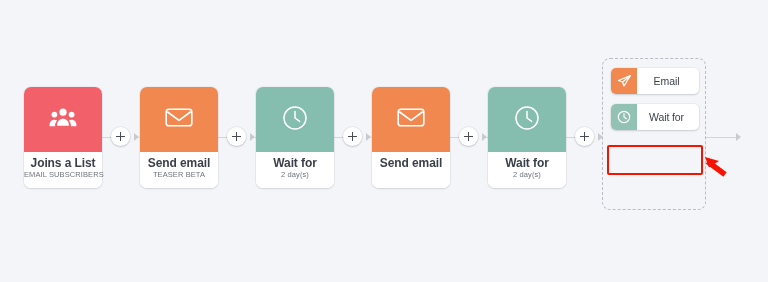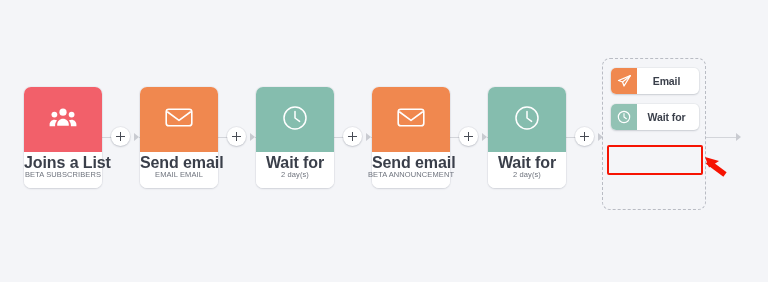--- a/index.html
+++ b/index.html
@@ -57,21 +57,21 @@
   }
   .node-body {
     height: 36px;
     border-radius: 0 0 7px 7px;
     background: #fff;
     text-align: center;
     padding-top: 5px;
     box-sizing: border-box;
   }
   .node-title {
-    font-size: 16px;
+    font-size: 12px;
     font-weight: bold;
     color: #3a3f4a;
     line-height: 12px;
     letter-spacing: -0.1px;
     white-space: nowrap;
   }
   .node-sub {
     font-size: 7.5px;
     color: #6e737d;
     line-height: 11px;
@@ -141,21 +141,21 @@
     height: 26px;
     flex: 0 0 26px;
     display: flex;
     align-items: center;
     justify-content: center;
   }
   .mi-label {
     flex: 1;
     text-align: center;
     font-size: 10.5px;
-    font-weight: bold;
+    font-weight: normal;
     color: #3a3f4a;
     letter-spacing: -0.1px;
     padding-right: 3px;
   }
   .i-orange { background: #f0884f; }
   .i-green  { background: #92c2b4; }
   .i-blue   { background: #3fb3e0; }
   .i-yellow { background: #fbc95c; }
 
   
@@ -214,36 +214,36 @@
           <path d="M8.2 18.6c0-3.2 2.6-5.8 5.8-5.8s5.8 2.6 5.8 5.8v1.2H8.2z"></path>
           <circle cx="5.4" cy="8.6" r="2.9"></circle>
           <path d="M0.6 18.6c0-2.6 2.1-4.8 4.8-4.8 1.0 0 1.9 0.3 2.7 0.8-1.2 1.3-2 3.1-2 5.0v0.6H0.6z"></path>
           <circle cx="22.6" cy="8.6" r="2.9"></circle>
           <path d="M27.4 18.6c0-2.6-2.1-4.8-4.8-4.8-1.0 0-1.9 0.3-2.7 0.8 1.2 1.3 2 3.1 2 5.0v0.6h5.5z"></path>
         </svg>
       </span>
     </div>
     <div class="node-body">
       <div class="node-title">Joins a List</div>
-      <div class="node-sub">BETA SUBSCRIBERS</div>
+      <div class="node-sub">EMAIL SUBSCRIBERS</div>
     </div>
   </div>
 
   <div class="node" style="left:140px;">
     <div class="node-head c-orange">
       <span>
         <svg width="28" height="21" viewBox="0 0 28 21" fill="none" stroke="#ffffff" stroke-width="1.6">
           <rect x="1.2" y="2.2" width="25.6" height="16.6" rx="2.6"></rect>
           <path d="M2.6 5.0l11.4 8.4L25.4 5.0" stroke-linecap="round" stroke-linejoin="round"></path>
         </svg>
       </span>
     </div>
     <div class="node-body">
       <div class="node-title">Send email</div>
-      <div class="node-sub">EMAIL EMAIL</div>
+      <div class="node-sub">TEASER BETA</div>
     </div>
   </div>
 
   <div class="node" style="left:256px;">
     <div class="node-head c-green">
       <span>
         <svg width="26" height="26" viewBox="0 0 26 26" fill="none" stroke="#ffffff" stroke-width="1.5">
           <circle cx="13" cy="13" r="11"></circle>
           <path d="M13 6.4V13l4.6 3.4" stroke-linecap="round" stroke-linejoin="round"></path>
         </svg>
@@ -259,21 +259,20 @@
     <div class="node-head c-orange">
       <span>
         <svg width="28" height="21" viewBox="0 0 28 21" fill="none" stroke="#ffffff" stroke-width="1.6">
           <rect x="1.2" y="2.2" width="25.6" height="16.6" rx="2.6"></rect>
           <path d="M2.6 5.0l11.4 8.4L25.4 5.0" stroke-linecap="round" stroke-linejoin="round"></path>
         </svg>
       </span>
     </div>
     <div class="node-body">
       <div class="node-title">Send email</div>
-      <div class="node-sub wide">BETA ANNOUNCEMENT</div>
     </div>
   </div>
 
   <div class="node" style="left:488px;">
     <div class="node-head c-green">
       <span>
         <svg width="26" height="26" viewBox="0 0 26 26" fill="none" stroke="#ffffff" stroke-width="1.5">
           <circle cx="13" cy="13" r="11"></circle>
           <path d="M13 6.4V13l4.6 3.4" stroke-linecap="round" stroke-linejoin="round"></path>
         </svg>

